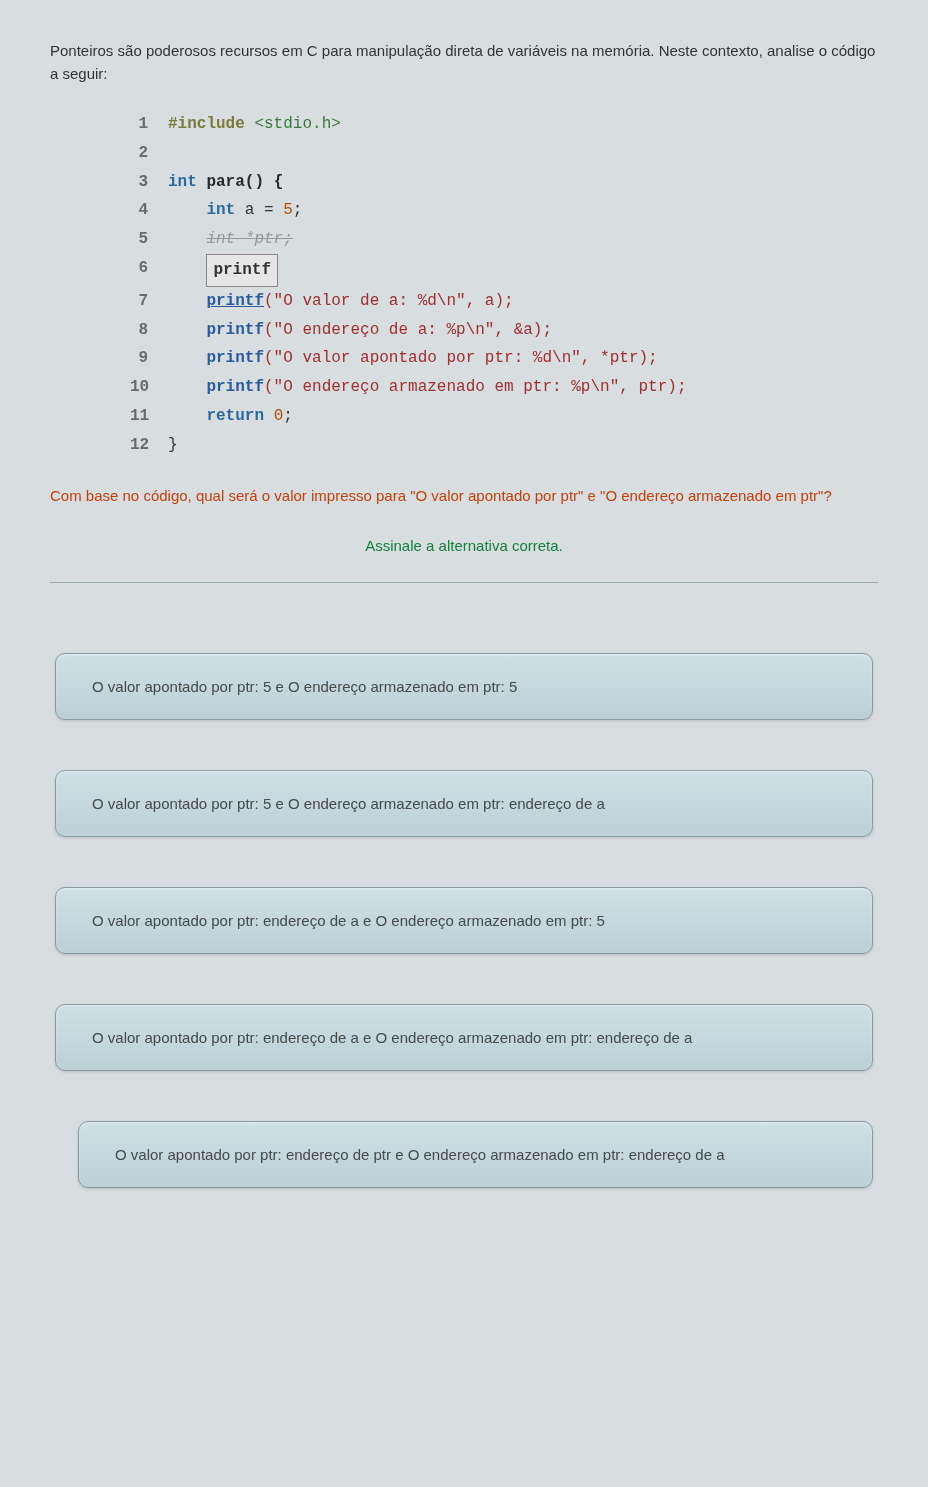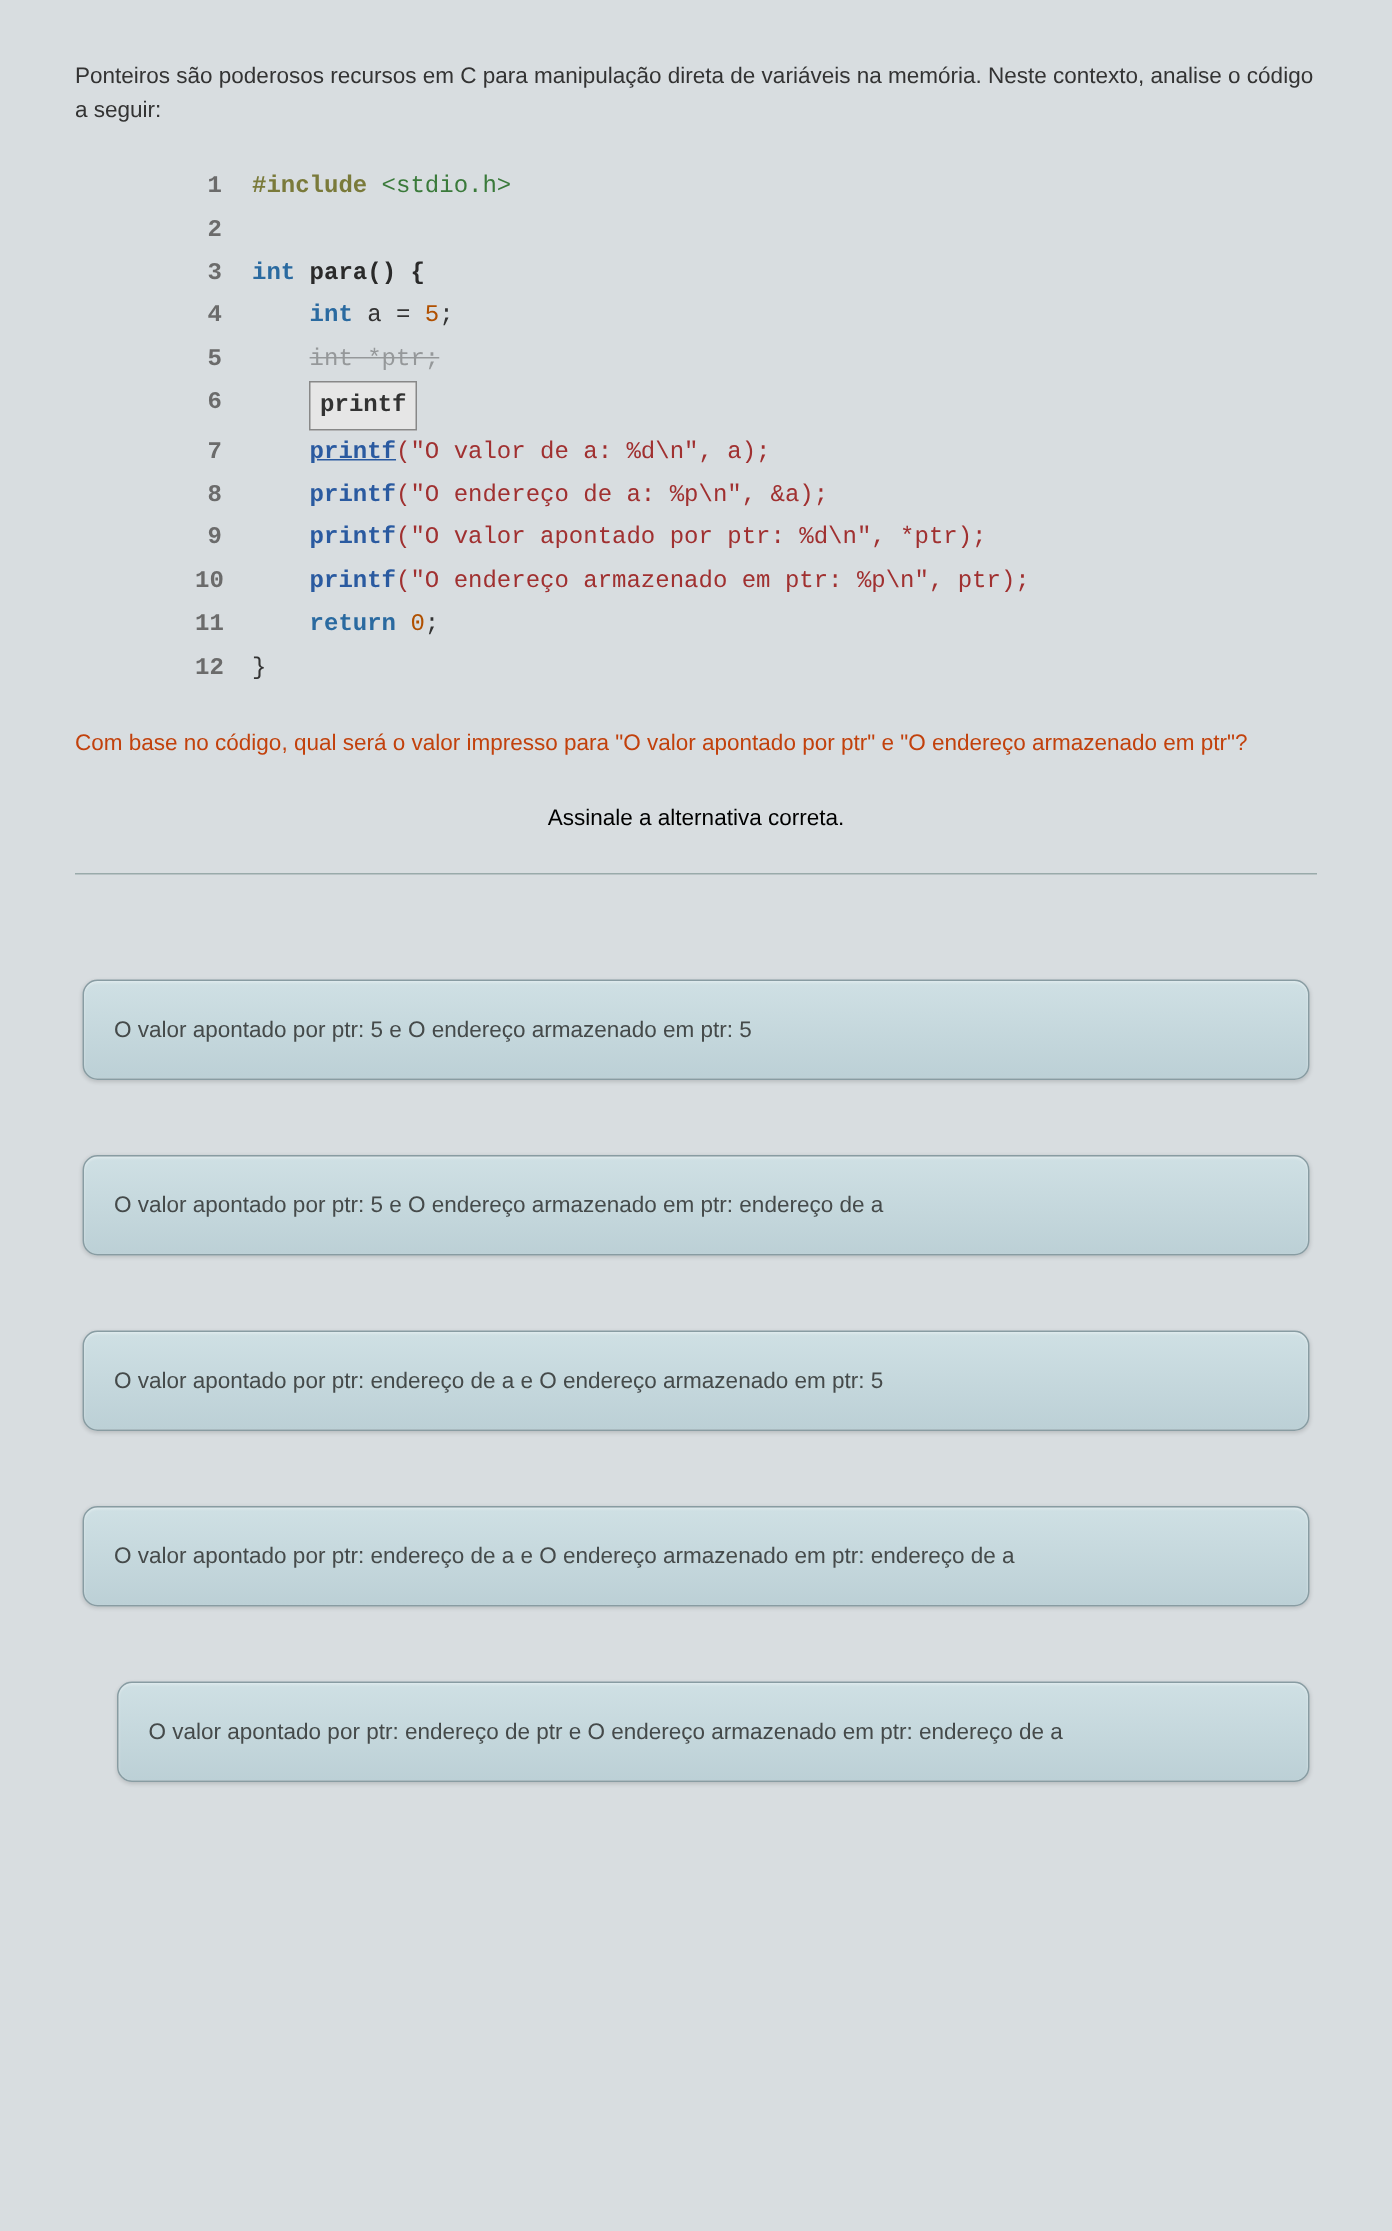--- a/index.html
+++ b/index.html
@@ -57,33 +57,33 @@
   }
   .question-after {
     font-size: 15px;
     line-height: 1.5;
     margin-bottom: 30px;
     color: #c2410c;
   }
   .instruction {
     text-align: center;
     font-size: 15px;
-    color: #000000;
+    color: #15803d;
     margin-bottom: 28px;
   }
   .divider {
     border: none;
     border-top: 1px solid #9aa;
     margin: 25px 0 70px 0;
   }
   .option {
     background: linear-gradient(#cfe0e4, #bcd0d6);
     border: 1px solid #889ca2;
     border-radius: 10px;
-    padding: 24px 20px;
+    padding: 24px 36px;
     margin: 0 5px 50px 5px;
     font-size: 15px;
     color: #454a4a;
     box-shadow: inset 0 1px 2px rgba(255,255,255,0.4), 0 1px 3px rgba(0,0,0,0.15);
     cursor: pointer;
   }
   .option:last-child { margin-bottom: 10px; margin-left: 28px; }
 </style>
 </head>
 <body>
@@ -102,21 +102,21 @@
     <div class="code-line">
       <span class="ln">3</span>
       <span class="code"><span class="kw-type">int</span><span class="kw-func"> para() {</span></span>
     </div>
     <div class="code-line">
       <span class="ln">4</span>
       <span class="code">    <span class="kw-type">int</span> a = <span class="kw-num">5</span>;</span>
     </div>
     <div class="code-line">
       <span class="ln">5</span>
-      <span class="code">    <span style="text-decoration: line-through; opacity: 0.4;">int *ptr;</span></span>
+      <span class="code">    <span style="text-decoration: line-through; opacity: 0.4; font-style: italic;">int *ptr;</span></span>
     </div>
     <div class="code-line">
       <span class="ln">6</span>
       <span class="code">    <span class="printf-box">printf</span></span>
     </div>
     <div class="code-line">
       <span class="ln">7</span>
       <span class="code">    <span class="kw-under">printf</span><span class="kw-str">("O valor de a: %d\n", a);</span></span>
     </div>
     <div class="code-line">

